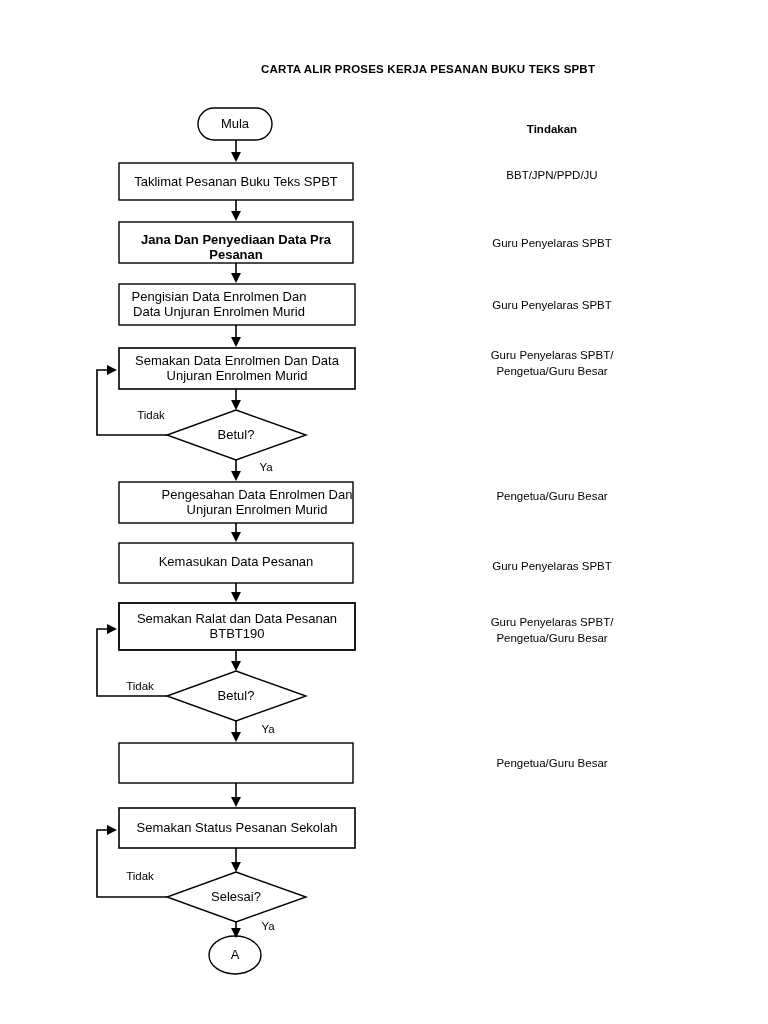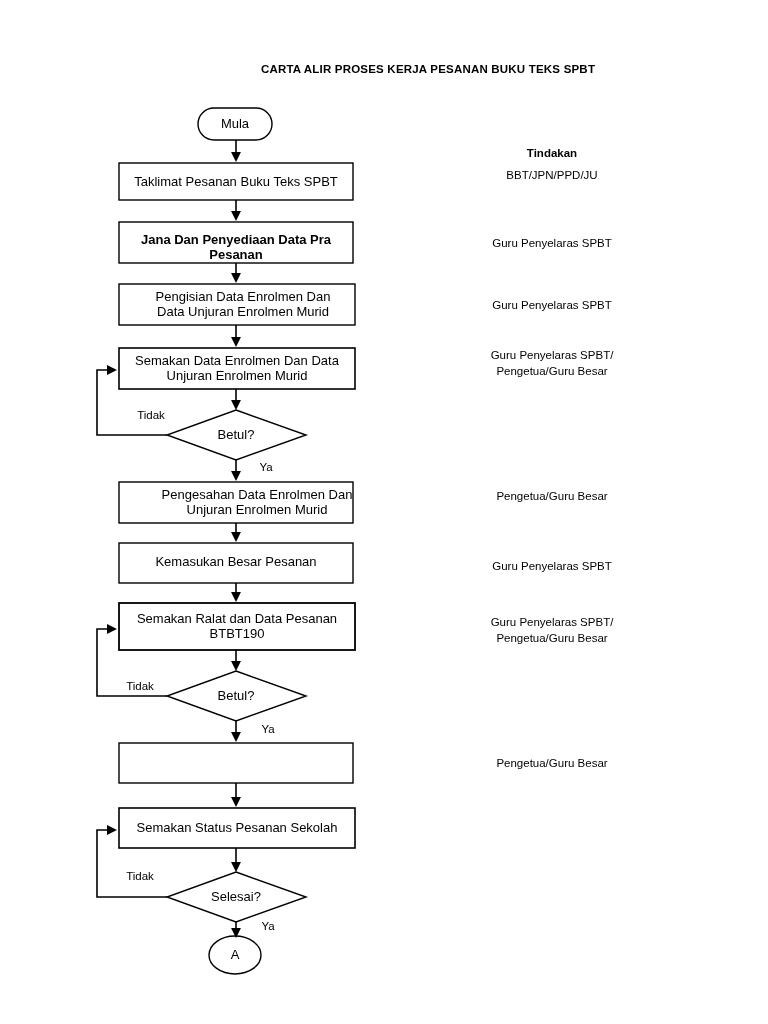--- a/index.html
+++ b/index.html
@@ -120,32 +120,32 @@
     <path d="M167,897 L97,897 L97,830 L115,830" fill="none" stroke="#000000" stroke-width="1.6" marker-end="url(#arrow)"></path>
   </svg>
 
   <div class="node-label" style="left:198px; top:116px; width:74px;">Mula</div>
 
   <div class="node-label" style="left:119px; top:174px; width:234px;">Taklimat Pesanan Buku Teks SPBT</div>
 
   <div class="node-label" style="left:119px; top:232px; width:234px;font-weight:bold;">Jana Dan Penyediaan Data Pra
 Pesanan</div>
 
-  <div class="node-label" style="left:119px; top:289px; width:200px;margin-left:24px;">Pengisian Data Enrolmen Dan
+  <div class="node-label" style="left:119px; top:289px; width:200px;">Pengisian Data Enrolmen Dan
 Data Unjuran Enrolmen Murid</div>
 
   <div class="node-label" style="left:117px; top:353px; width:240px;">Semakan Data Enrolmen  Dan Data
 Unjuran Enrolmen Murid</div>
 
   <div class="node-label" style="left:186px; top:427px; width:100px;">Betul?</div>
 
   <div class="node-label" style="left:119px; top:487px; width:234px;padding-left:21px;">Pengesahan Data Enrolmen Dan
 Unjuran Enrolmen Murid</div>
 
-  <div class="node-label" style="left:119px; top:554px; width:234px;">Kemasukan Besar Pesanan</div>
+  <div class="node-label" style="left:119px; top:554px; width:234px;">Kemasukan Data Pesanan</div>
 
   <div class="node-label" style="left:119px; top:611px; width:236px;">Semakan Ralat dan Data Pesanan
 BTBT190</div>
 
   <div class="node-label" style="left:186px; top:688px; width:100px;">Betul?</div>
 
 
   <div class="node-label" style="left:119px; top:820px; width:236px;">Semakan Status Pesanan Sekolah</div>
 
   <div class="node-label" style="left:186px; top:889px; width:100px;">Selesai?</div>
@@ -154,21 +154,21 @@
 
   <div class="edge-label" style="left:123px; top:409px; width:56px;">Tidak</div>
   <div class="edge-label" style="left:246px; top:461px; width:40px;">Ya</div>
 
   <div class="edge-label" style="left:112px; top:680px; width:56px;">Tidak</div>
   <div class="edge-label" style="left:248px; top:723px; width:40px;">Ya</div>
 
   <div class="edge-label" style="left:112px; top:870px; width:56px;">Tidak</div>
   <div class="edge-label" style="left:248px; top:920px; width:40px;">Ya</div>
 
-  <div class="action-col-head" style="left:442px; top:123px;margin-top:24px;">Tindakan</div>
+  <div class="action-col-head" style="left:442px; top:123px;">Tindakan</div>
 
   <div class="action-label" style="left:422px; top:167px;">BBT/JPN/PPD/JU</div>
   <div class="action-label" style="left:422px; top:235px;">Guru Penyelaras SPBT</div>
   <div class="action-label" style="left:422px; top:297px;">Guru Penyelaras SPBT</div>
   <div class="action-label" style="left:422px; top:347px;">Guru Penyelaras SPBT/
 Pengetua/Guru Besar</div>
   <div class="action-label" style="left:422px; top:488px;">Pengetua/Guru Besar</div>
   <div class="action-label" style="left:422px; top:558px;">Guru Penyelaras SPBT</div>
   <div class="action-label" style="left:422px; top:614px;">Guru Penyelaras SPBT/
 Pengetua/Guru Besar</div>

